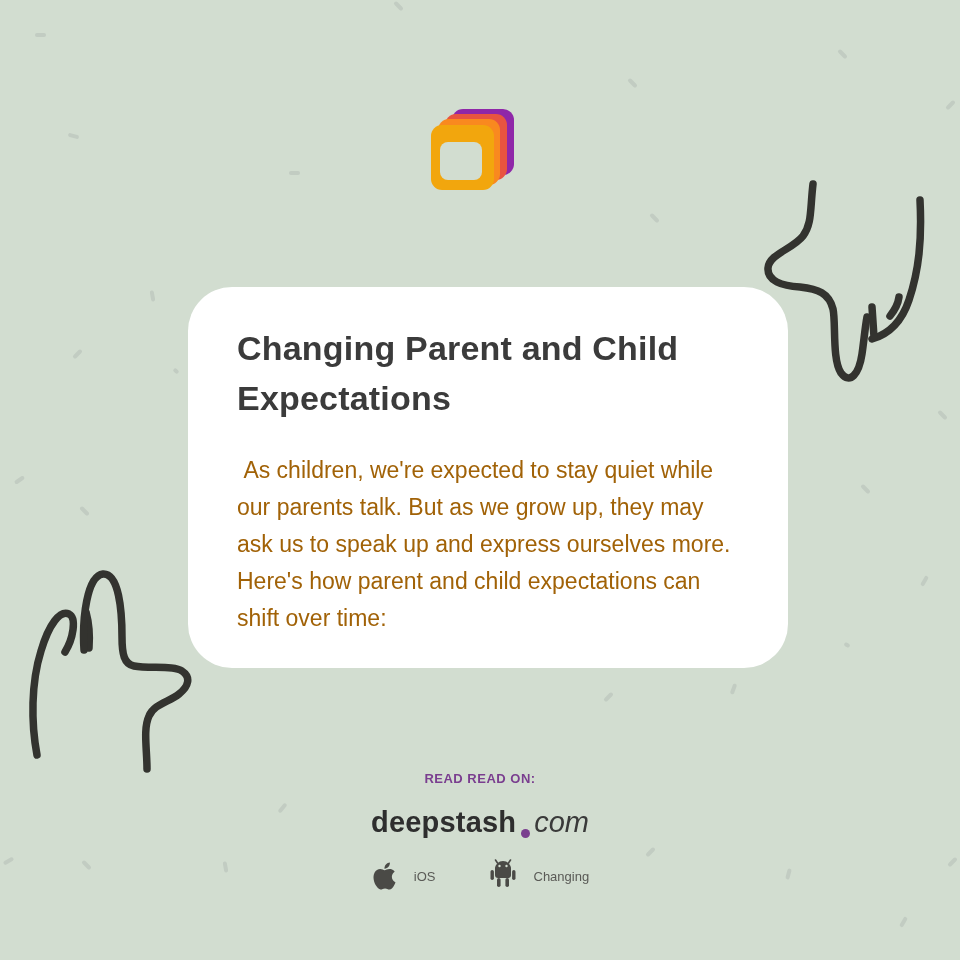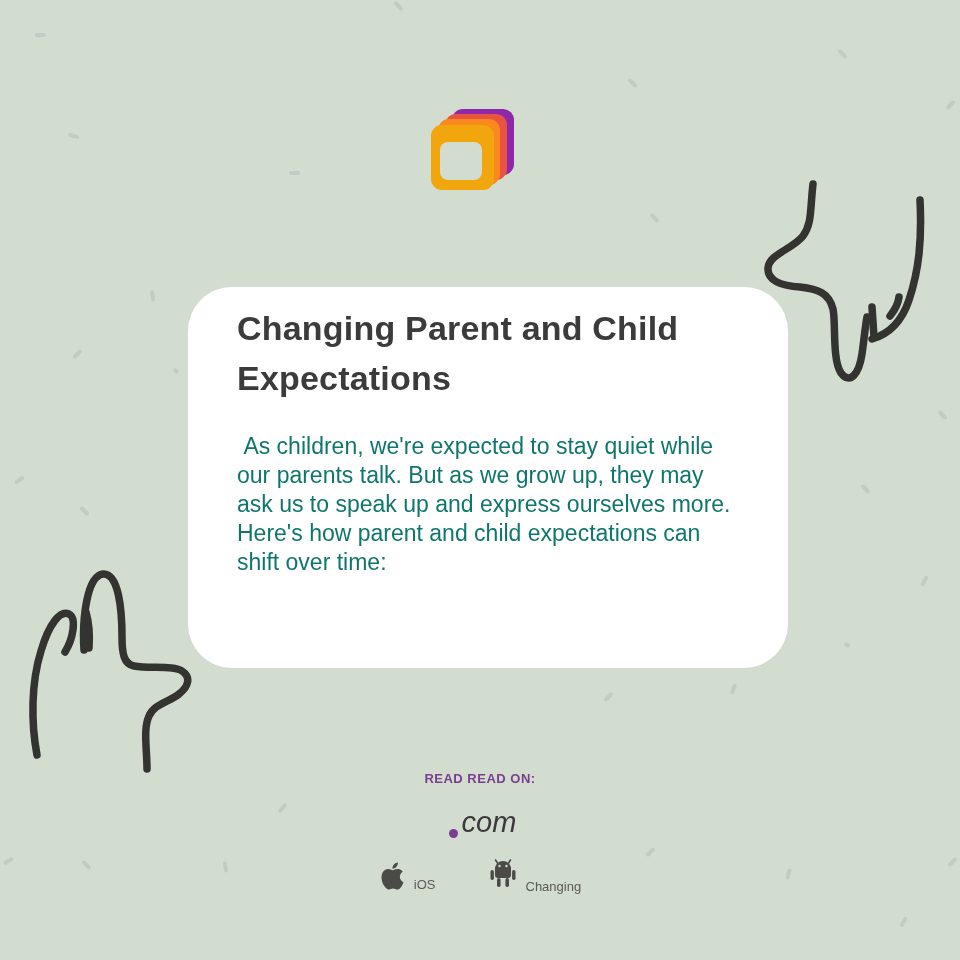--- a/index.html
+++ b/index.html
@@ -29,34 +29,34 @@
   .logo .layer.amber  { left: 0;    top: 16px; width: 63px; height: 65px; background: #f2a60d; }
   .logo .hole { position: absolute; left: 9px; top: 33px; width: 42px; height: 38px; border-radius: 8px; background: #d2ddd0; }
 
   
   .card {
     position: absolute;
     left: 188px; top: 287px;
     width: 600px; height: 381px;
     background: #ffffff;
     border-radius: 44px;
-    padding: 16px 45px 0 49px;
+    padding: 36px 45px 0 49px;
   }
   .card h1 {
     font-size: 34px;
     line-height: 50px;
     font-weight: bold;
     color: #3b3b3b;
     letter-spacing: 0.2px;
   }
   .card p {
     margin-top: 29px;
     font-size: 23px;
-    line-height: 29px;
-    color: #0f766e;
+    line-height: 37px;
+    color: #a16207;
     white-space: pre-wrap;
   }
 
   
   .doodle { position: absolute; }
   .doodle path { fill: none; stroke: #33332f; stroke-width: 7.5; stroke-linecap: round; stroke-linejoin: round; }
   .doodle-right { left: 758px; top: 168px; }
   .doodle-left  { left: 28px;  top: 563px; }
 
   
@@ -77,21 +77,21 @@
     width: 9px; height: 9px; border-radius: 50%;
     background: #7a3e8f; margin: 0 4px 1px 5px;
     align-self: flex-end;
   }
   .wordmark .suffix { font-weight: normal; color: #3a3a3a; font-style: italic; }
 
   .stores {
     position: absolute; top: 858px; left: 0; width: 100%;
     display: flex; justify-content: center; align-items: center; gap: 52px;
   }
-  .store { display: flex; align-items: flex-end; gap: 8px; }
+  .store { display: flex; align-items: center; gap: 16px; }
   .store svg { display: block; }
   .store .label { font-size: 13px; color: #5a5a56; }
 </style>
 </head>
 <body>
 
 <div id="confetti">
     <div class="speck" style="left: 35px; top: 33px; transform: rotate(0deg);"></div>
     <div class="speck" style="left: 393px; top: 4px; transform: rotate(45deg);"></div>
     <div class="speck" style="left: 627px; top: 81px; transform: rotate(45deg);"></div>
@@ -143,20 +143,21 @@
 </svg>
 
 <div class="card">
   <h1>Changing Parent and Child Expectations</h1>
   <p> As children, we're expected to stay quiet while our parents talk. But as we grow up, they may ask us to speak up and express ourselves more. Here's how parent and child expectations can shift over time:</p>
 </div>
 
 <div class="read-more">READ READ ON:</div>
 
 <div class="wordmark">
+  <span class="brand">deepstash</span>
   <span class="dot"></span>
   <span class="suffix">com</span>
 </div>
 
 <div class="stores">
   <div class="store">
     <svg width="27" height="32" viewBox="0 0 24 28">
       <g transform="translate(0,2)" fill="#4a4a46">
         <path d="M12.152 6.896c-.948 0-2.415-1.078-3.96-1.04-2.04.027-3.91 1.183-4.961 3.014-2.117 3.675-.546 9.103 1.519 12.09 1.013 1.454 2.208 3.09 3.792 3.03 1.52-.065 2.09-.987 3.935-.987 1.831 0 2.35.987 3.96.948 1.637-.026 2.676-1.48 3.676-2.948 1.156-1.688 1.636-3.325 1.662-3.415-.039-.013-3.182-1.221-3.22-4.857-.026-3.04 2.48-4.494 2.597-4.559-1.429-2.09-3.623-2.324-4.39-2.376-2-.156-3.675 1.09-4.61 1.09zM15.53 3.83c.843-1.012 1.4-2.427 1.245-3.83-1.207.052-2.662.805-3.532 1.818-.78.896-1.454 2.338-1.273 3.714 1.338.104 2.715-.688 3.56-1.701"></path>
       </g>

